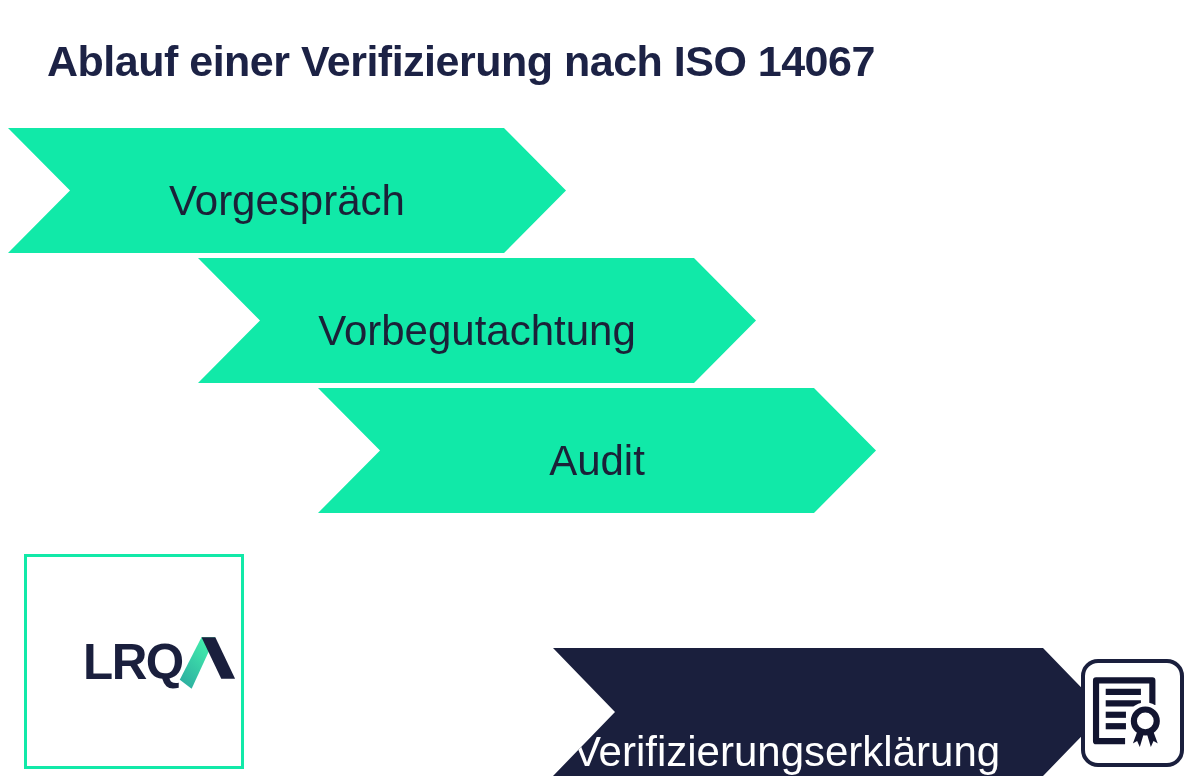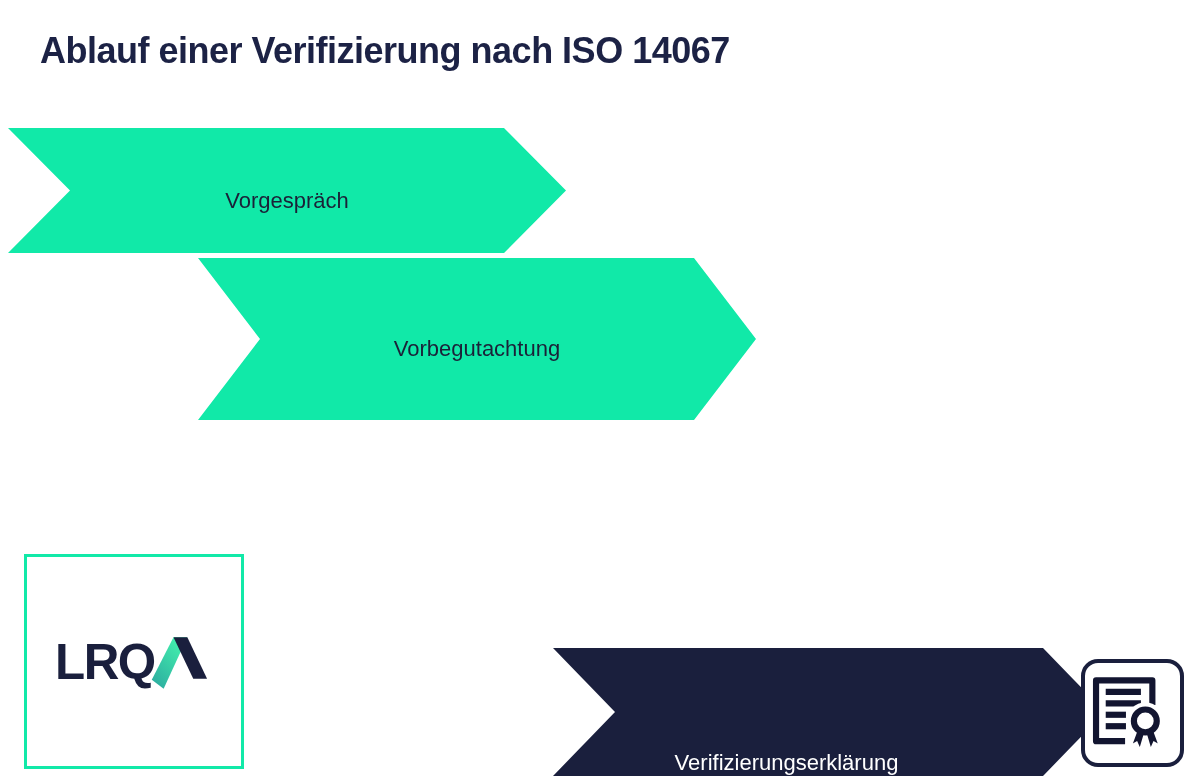--- a/index.html
+++ b/index.html
@@ -6,60 +6,60 @@
   .canvas{
     position:relative;
     width:1194px;height:781px;
     background:#ffffff;
     overflow:hidden;
     font-family:"Liberation Sans", sans-serif;
   }
   .title{
     position:absolute;
     left:34px;top:24px;
-    margin:6px;
-    font-size:36px;
+    margin:13px;
+    font-size:43px;
     font-weight:bold;
     letter-spacing:-0.5px;
     color:var(--title,#1C2245);
   }
   .chevron{
     position:absolute;
     display:flex;
     align-items:center;
     justify-content:center;
     clip-path:polygon(0% 0%, calc(100% - 62px) 0%, 100% 50%, calc(100% - 62px) 100%, 0% 100%, 62px 50%);
   }
   .chevron.mint{background:var(--mint,#11E9A8);}
   .chevron.navy{background:var(--navy,#1A1F3D);}
   .chev-label{
-    font-size:22px;
+    font-size:42px;
     color:var(--label,#1B2138);
     white-space:nowrap;
     margin-top:20px;
   }
   .chevron.navy .chev-label{
     color:var(--label-on-dark,#FFFFFF);
   }
   .s1{left:8px;  top:128px; width:558px; height:125px; z-index:1;}
-  .s2{left:198px;top:258px; width:558px; height:162px; z-index:1;}
+  .s2{left:198px;top:258px; width:558px; height:125px; z-index:1;}
   .s3{left:318px;top:388px; width:558px; height:125px; z-index:1;}
   .s4{left:438px;top:518px; width:558px; height:125px; z-index:1;}
   .s5{left:553px;top:648px; width:552px; height:128px; z-index:1;align-items:flex-end;}
   .s5 .chev-label{padding-right:85px;}
   .logo-box{
     position:absolute;
     left:24px;top:554px;
     width:220px;height:215px;
     box-sizing:border-box;
     border:3px solid var(--mint,#11E9A8);
     background:#ffffff;
     display:flex;
     align-items:center;
-    justify-content:center;
+    justify-content:flex-end;
   }
   .logo-box svg{display:block;}
   .logo-letters{
     font-family:"Liberation Sans", sans-serif;
     font-weight:bold;
     font-size:50px;
     letter-spacing:-1.5px;
     fill:var(--navy,#1A1F3D);
   }
   .gstop1{stop-color:var(--logo-teal-dark,#2BA89F);}
@@ -88,20 +88,23 @@
   <h1 class="title">Ablauf einer Verifizierung nach ISO 14067</h1>
 
   <div class="chevron mint s1">
     <span class="chev-label">Vorgespräch</span>
   </div>
 
   <div class="chevron mint s2">
     <span class="chev-label">Vorbegutachtung</span>
   </div>
 
+  <div class="chevron mint s3">
+    <span class="chev-label">Audit</span>
+  </div>
 
 
   <div class="chevron navy s5">
     <span class="chev-label">Verifizierungserklärung</span>
   </div>
 
   <div class="logo-box" aria-label="LRQA">
     <svg width="158" height="58" viewBox="0 0 160 58" aria-hidden="true">
       <defs>
         <linearGradient id="tealGrad" x1="0" y1="1" x2="0.7" y2="0">

